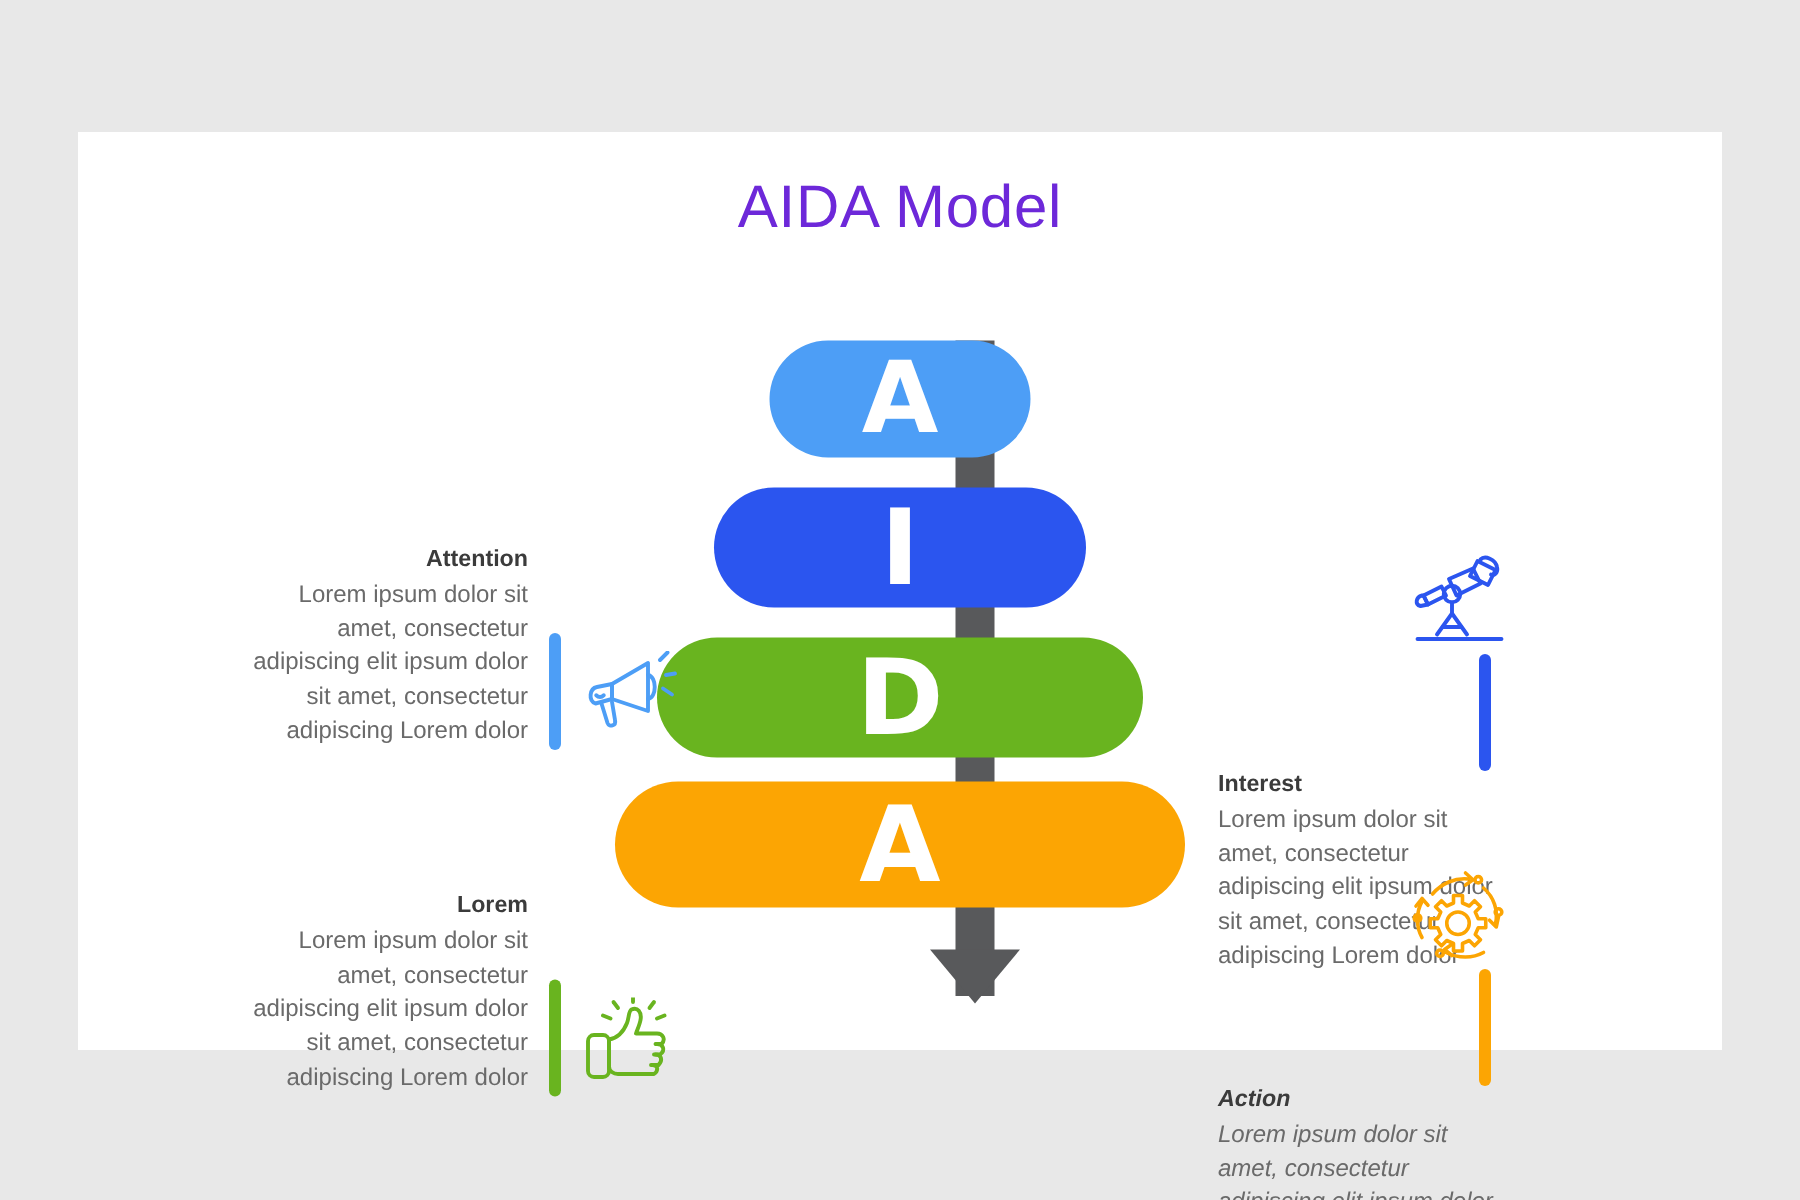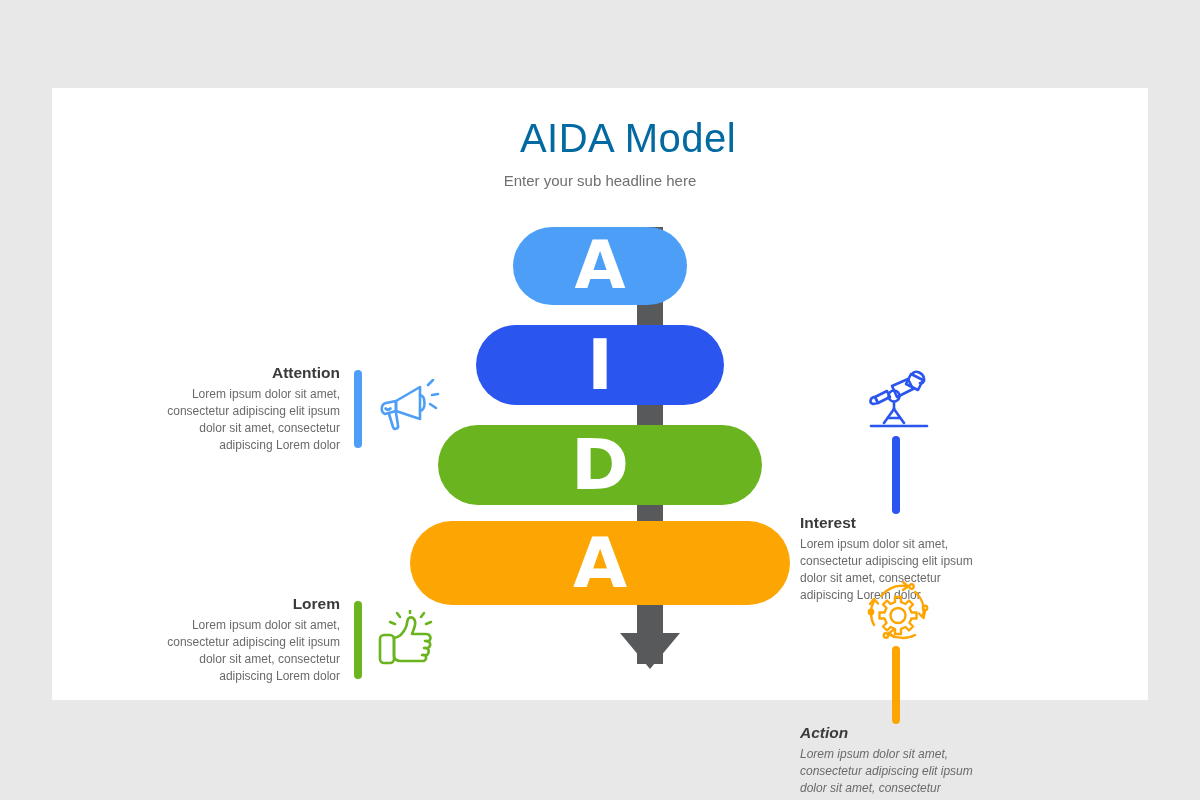--- a/index.html
+++ b/index.html
@@ -25,23 +25,22 @@
 
   
   .slide-title {
     position: absolute;
     left: 0;
     top: 28px;
     width: 100%;
     text-align: center;
     font-size: 40px;
     font-weight: 400;
-    color: #0369a1;
+    color: #6d28d9;
     letter-spacing: 0.5px;
-    padding-left: 28px;
   }
   .slide-subtitle {
     position: absolute;
     left: 0;
     top: 84px;
     width: 100%;
     text-align: center;
     font-size: 15px;
     font-weight: 400;
     color: #6f6f6f;
@@ -101,38 +100,39 @@
 
   #bar-0 .bar-letter { font-size: 66px; }
   #bar-1 .bar-letter { font-size: 70px; }
   #bar-2 .bar-letter { font-size: 70px; }
   #bar-3 .bar-letter { font-size: 70px; }
 
   
   .info-block {
     position: absolute;
     display: flex;
-    align-items: center;
+    align-items: flex-end;
+    margin-left: 12px;
   }
   .info-left  { flex-direction: row; }
   .info-right { flex-direction: column; }
 
   .info-text { width: 196px; }
   .info-text-left  { text-align: right; }
   .info-text-right { text-align: left; }
 
   .info-heading {
     font-size: 15.5px;
     font-weight: 700;
     color: #3b3b3b;
     margin-bottom: 5px;
     line-height: 1.1;
   }
   .info-body {
-    font-size: 12px;
+    font-size: 16px;
     color: #6a6a6a;
     line-height: 1.42;
   }
 
   .accent-bar {
     width: 8px;
     height: 78px;
     border-radius: 4px;
     flex: none;
   }
@@ -154,21 +154,20 @@
   #block-desire    .accent-bar { margin-left: 14px; margin-right: 10px; }
   #block-action    { left: 748px; top: 486px; font-style: italic; }
   #block-action    .accent-bar { margin-left: 10px; margin-right: 14px; }
 </style>
 </head>
 <body>
 
 <div class="slide-card">
 
   <div class="slide-title">AIDA Model</div>
-  <div class="slide-subtitle">Enter your sub headline here</div>
 
   <div class="funnel">
 
     <div class="arrow-shaft"></div>
     <div class="arrow-head"></div>
 
     <div class="bar" id="bar-0">
       <span class="bar-letter">A</span>
     </div>
     <div class="bar" id="bar-1">

